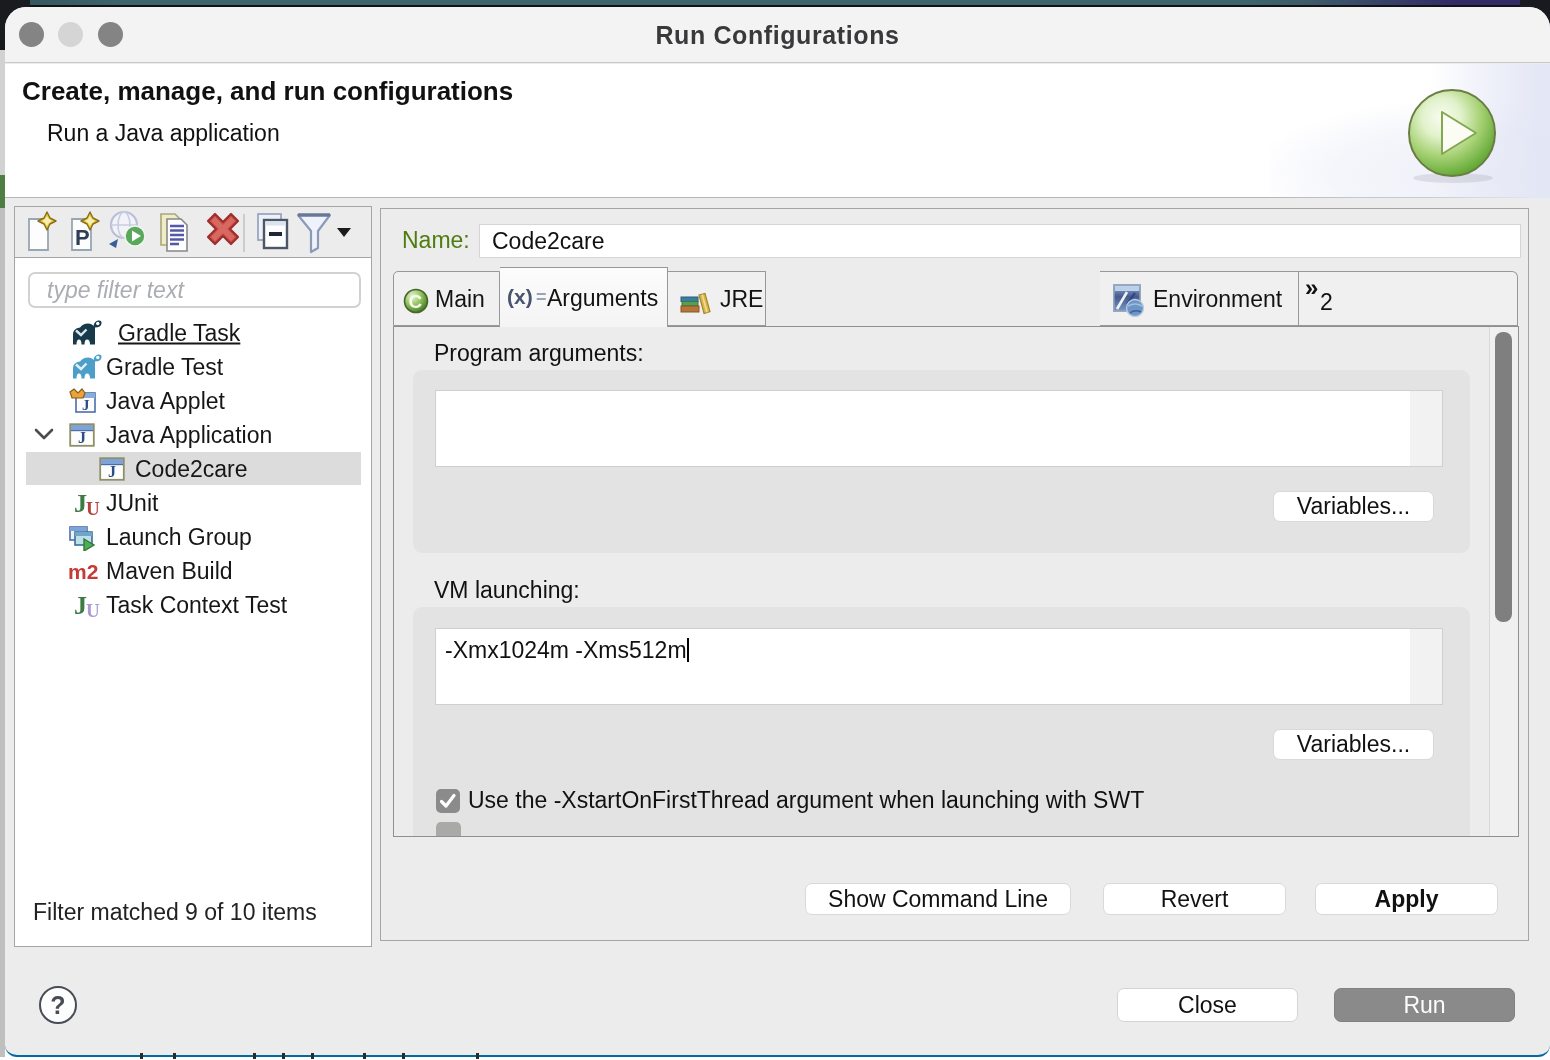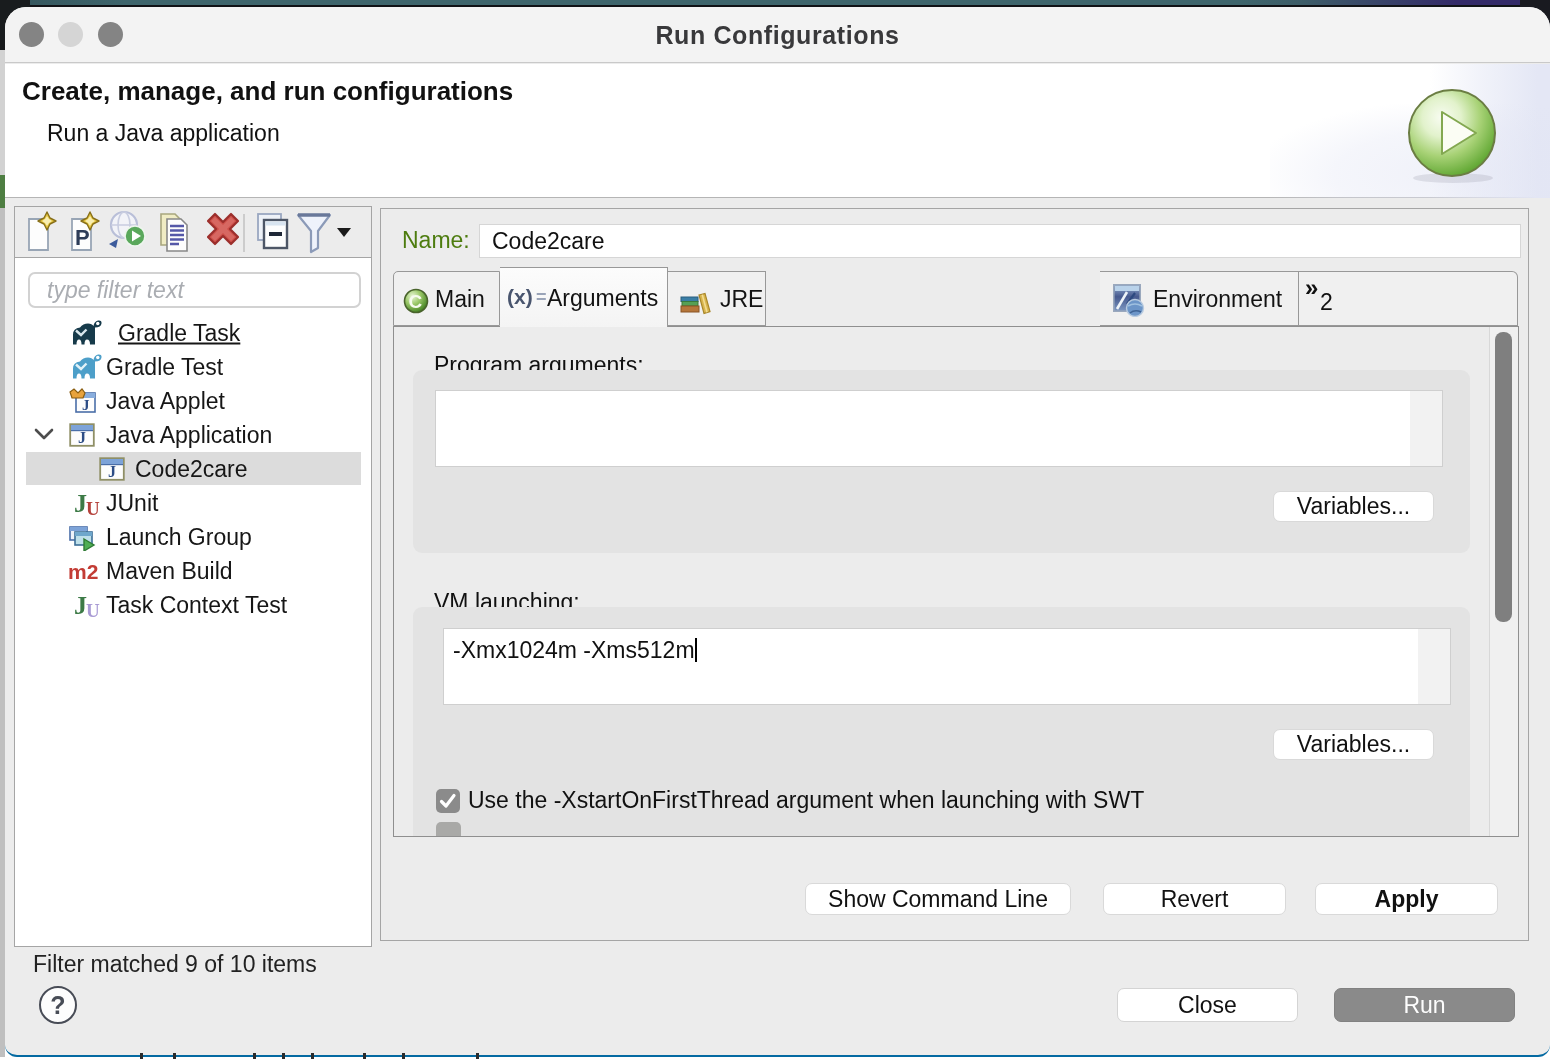--- a/index.html
+++ b/index.html
@@ -43,21 +43,21 @@
 
   
   #lpanel { left:9px; top:199px; width:358px; height:741px; background:#ffffff; border:1px solid #a5a5a5; }
   #ltoolbar { left:0; top:0; width:356px; height:51px; background:#ececec; border-bottom:1px solid #a5a5a5; }
   #lfilter { left:13px; top:65px; width:333px; height:36px; background:#fff; border:2px solid #d2d2d2; border-radius:7px;
     font-size:23px; color:#aaadb2; line-height:32px; padding-left:17px;font-style:italic; }
   .trow { left:1px; width:354px; height:34px; font-size:23px; color:#161616; }
   .trow .lbl { position:absolute; top:50%; transform:translateY(-50%); }
   .ticn { position:absolute; top:50%; transform:translateY(-50%); }
   #selrow { left:11px; top:245px; width:335px; height:33px; background:#dcdcdc; }
-  #lstatus { left:18px; top:744px; font-size:23px; color:#222;text-align:right; }
+  #lstatus { left:18px; top:692px; font-size:23px; color:#222;text-align:right; }
 
   
   #rpanel { left:375px; top:201px; width:1149px; height:733px; border:1px solid #a5a5a5; background:#ececec; }
   #nameLbl { left:21px; top:18px; font-size:23px; color:#4d7c0f; }
   #nameBox { left:98px; top:15px; width:1042px; height:34px; background:#fff; border:1px solid #d6d6d6;
     font-size:23px; color:#111; line-height:32px; padding-left:12px; }
 
   
   .tab { top:62px; height:55px; background:#f0f0f0; border:1px solid #989898; border-left:none; }
   .tab.first { border-left:1px solid #989898; border-top-left-radius:5px; }
@@ -70,21 +70,21 @@
   #tabDep   { left:385px; width:211px; }
   #tabSrc   { left:596px; width:123px; }
   #tabEnv   { left:719px; width:199px; }
   #tabOvf   { left:918px; width:219px; border-top-right-radius:6px; }
 
   
   #content { left:12px; top:117px; width:1126px; height:511px; overflow:hidden; background:#ececec; border:1px solid #8f8f8f; z-index:2; }
   .grp { left:19px; width:1057px; background:#e3e3e3; border-radius:9px; }
   #grp1 { top:43px; height:183px; }
   #grp2 { top:280px; height:231px; border-bottom-left-radius:0; border-bottom-right-radius:0; }
-  .glabel { left:40px; font-size:23px; color:#111;margin-top:12px; }
+  .glabel { left:40px; font-size:23px; color:#111; }
   .tarea { left:22px; width:976px; height:77px; background:#fff; border:1px solid #cfcfcf; }
   .tascroll { right:-33px; top:-1px; width:33px; height:77px; background:#f2f2f2; border:1px solid #cfcfcf; border-left:none; }
   .varsbtn { width:161px; height:31px; background:#fff; border:1px solid #d9d9d9; border-radius:7px;
     font-size:23px; color:#111; text-align:center; line-height:29px; }
   #vmtext { left:9px; top:8px; font-size:23px; color:#111; }
   .cursorbar { display:inline-block; width:2px; height:24px; background:#000; vertical-align:-4px; }
   #cb1 { left:42px; top:462px; width:24px; height:24px; background:#8b8b8b; border-radius:5px; }
   #cb1lbl { left:74px; top:460px; font-size:23px; color:#111; }
   #cb2 { left:42px; top:495px; width:25px; height:16px; background:#a9a9a7; border-radius:5px 5px 0 0; }
 
@@ -361,21 +361,21 @@
       <div id="content" class="abs">
         <div class="glabel abs" style="top:13px;">Program arguments:</div>
         <div id="grp1" class="grp abs">
           <div class="tarea abs" style="top:20px;">
             <div class="tascroll abs"></div>
           </div>
           <div class="varsbtn abs" style="left:860px; top:121px;">Variables...</div>
         </div>
         <div class="glabel abs" style="top:250px;">VM launching:</div>
         <div id="grp2" class="grp abs">
-          <div class="tarea abs" style="top:21px;margin-left:8px;">
+          <div class="tarea abs" style="top:21px;">
             <div id="vmtext" class="abs">-Xmx1024m -Xms512m<span class="cursorbar"></span></div>
             <div class="tascroll abs"></div>
           </div>
           <div class="varsbtn abs" style="left:860px; top:122px;">Variables...</div>
         </div>
         <div id="cb1" class="abs"><svg width="24" height="24" viewBox="0 0 24 24">
             <path d="M5.5 12.5 L10 17 L18 6.5" fill="none" stroke="#ffffff" stroke-width="3.2" stroke-linecap="round" stroke-linejoin="round"></path>
           </svg></div>
         <div id="cb1lbl" class="abs">Use the -XstartOnFirstThread argument when launching with SWT</div>
         <div id="cb2" class="abs"></div>

